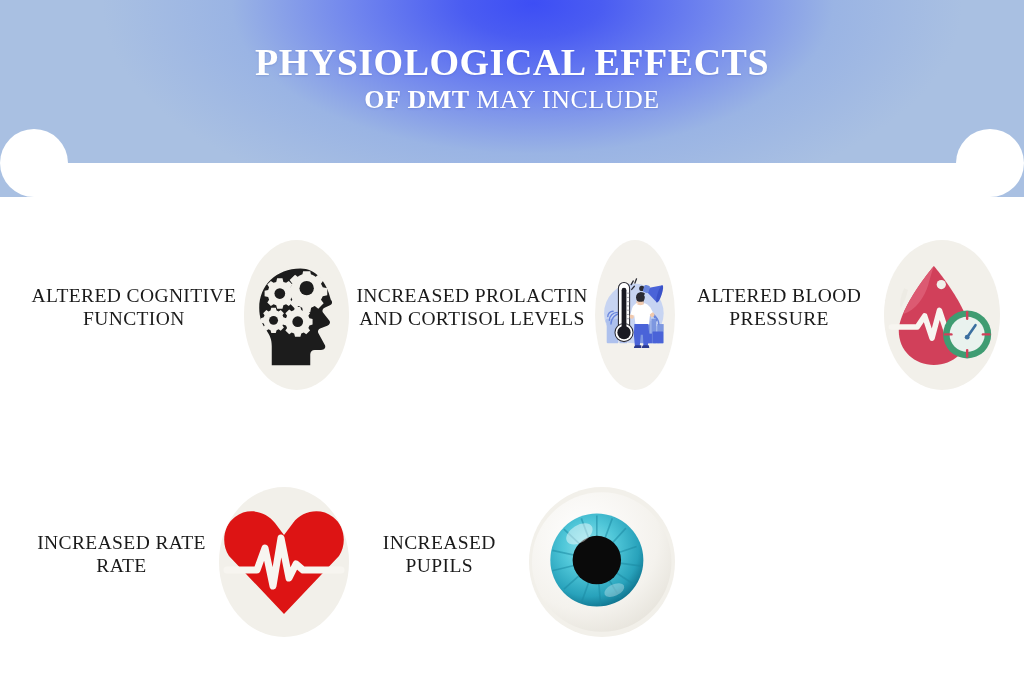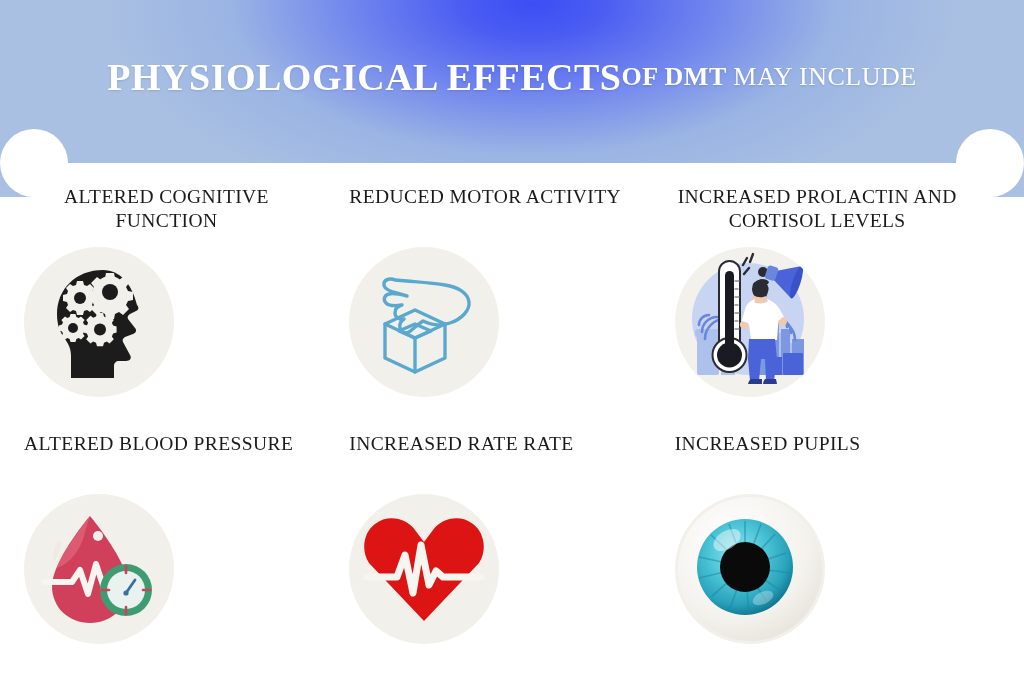--- a/index.html
+++ b/index.html
@@ -13,21 +13,21 @@
 
   
   .header{
     position:absolute; left:0; top:0; width:1024px; height:163px;
     background:
       radial-gradient(ellipse 430px 215px at 52% 2%, #3d4ef5 0%, #4a5cf2 16%, #7186ee 42%, #9ab4e4 70%, #a9c0e2 100%);
     overflow:visible;
   }
   .header-inner{
     position:absolute; left:0; top:0; width:100%; height:100%;
-    display:flex; flex-direction:row;
+    display:flex; flex-direction:column;
     align-items:center; justify-content:center;
     padding-bottom:8px;
   }
   .title-line{
     color:#ffffff;
     text-align:center;
     letter-spacing:0.5px;
     line-height:1.18;
     text-shadow:0 1px 2px rgba(40,60,150,0.18);
   }
@@ -51,21 +51,21 @@
 
   
   .grid{
     position:absolute; left:0; top:163px; width:1024px; height:520px;
     display:grid;
     grid-template-columns:repeat(3,1fr);
     grid-template-rows:repeat(2,1fr);
     padding:22px 24px 4px 24px;
   }
   .cell{
-    display:flex; flex-direction:column; align-items:flex-start;
+    display:flex; align-items:center;
   }
   .cell-label{
     color:#1a1a1a;
     font-size:19.5px;
     font-weight:400;
     line-height:1.22;
     text-align:center;
     letter-spacing:0.4px;
     max-width:285px;
     min-height:50px;
@@ -123,40 +123,20 @@
 
           <g transform="translate(60,64)">
             <path d="M-3,-13 L3,-13 L4,-9.5 L6.8,-8.3 L9.5,-10.2 L13.8,-6 L11.9,-3.2 L13.1,-0.4 L16.6,0.6 L16.6,6.6 L13.1,7.6 L11.9,10.4 L13.8,13.2 L9.5,17.4 L6.8,15.5 L4,16.7 L3,20.2 L-3,20.2 L-4,16.7 L-6.8,15.5 L-9.5,17.4 L-13.8,13.2 L-11.9,10.4 L-13.1,7.6 L-16.6,6.6 L-16.6,0.6 L-13.1,-0.4 L-11.9,-3.2 L-13.8,-6 L-9.5,-10.2 L-6.8,-8.3 L-4,-9.5 Z"></path>
           </g>
           <circle cx="60" cy="67.5" r="6" fill="#1c1c1c"></circle>
         </g>
       </svg>
     </div>
   </div>
 
-  <div class="cell">
-    <div class="cell-label">REDUCED MOTOR ACTIVITY</div>
-    <div class="icon-wrap">
-      <svg width="122" height="120" viewBox="0 0 122 120">
-        <g fill="none" stroke="#5aa8d0" stroke-width="3.4" stroke-linecap="round" stroke-linejoin="round">
-          <path d="M32 18 C28 16 22 17 21 21 C20 25 24 28 30 30 L44 34
-                   C40 33 30 31 26 32 C21 33 20 38 23 41 C26 44 33 44 39 43
-                   C35 44 32 47 32 51 C32 55 36 58 41 57
-                   C38 59 36 62 37 66 C38 70 42 72 46 70
-                   C49 68 54 63 60 59
-                   C68 63 78 64 87 61 C99 57 107 48 106 40
-                   C105 31 95 25 82 23 C70 21 55 20 44 19 Z"></path>
-          <path d="M22 62 L52 48 L82 62 L82 96 L52 110 L22 96 Z"></path>
-          <path d="M22 62 L52 76 L82 62"></path>
-          <path d="M52 76 L52 110"></path>
-          <path d="M36 69 L52 62 L68 69 L52 76 Z"></path>
-        </g>
-      </svg>
-    </div>
-  </div>
 
   <div class="cell">
     <div class="cell-label">INCREASED PROLACTIN AND CORTISOL LEVELS</div>
     <div class="icon-wrap blue-bg">
       <svg width="150" height="150" viewBox="0 0 150 150">
         <circle cx="73" cy="72" r="56" fill="#c7d4f2"></circle>
         <g fill="#aec1ed">
           <rect x="22" y="88" width="22" height="40" rx="2"></rect>
           <rect x="20" y="82" width="26" height="8" rx="3"></rect>
           <rect x="46" y="100" width="14" height="28"></rect>

